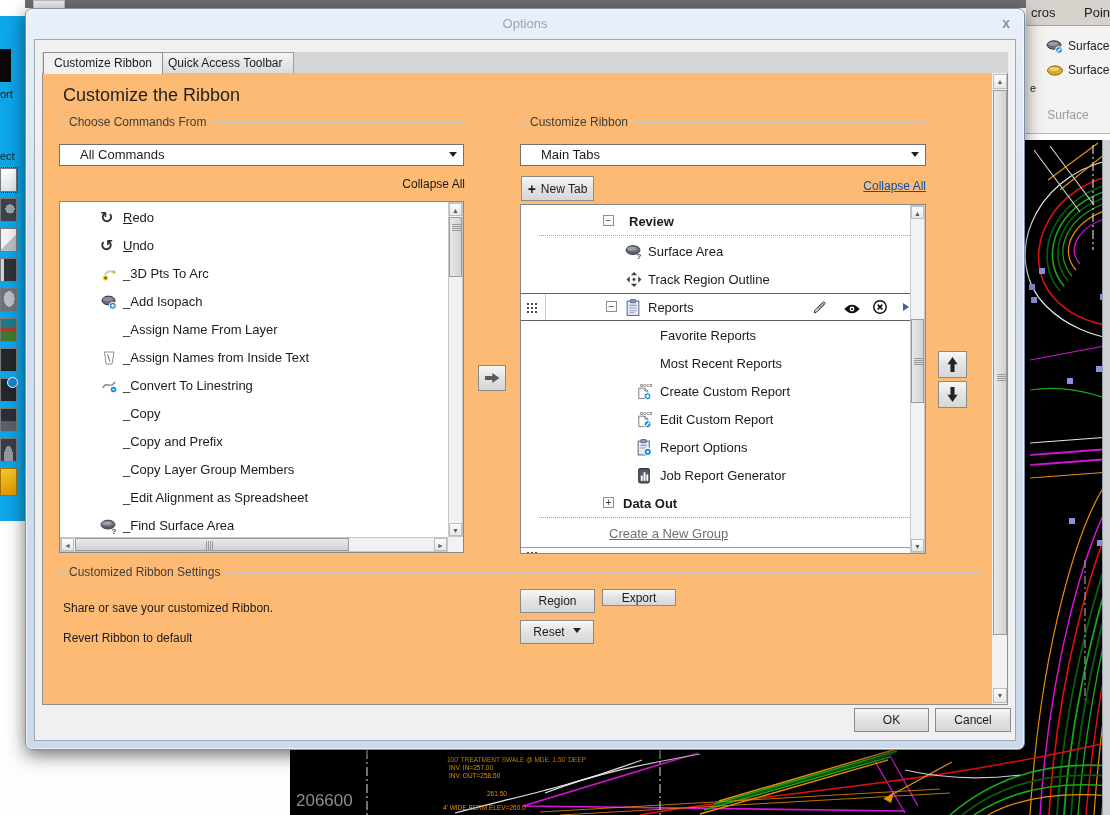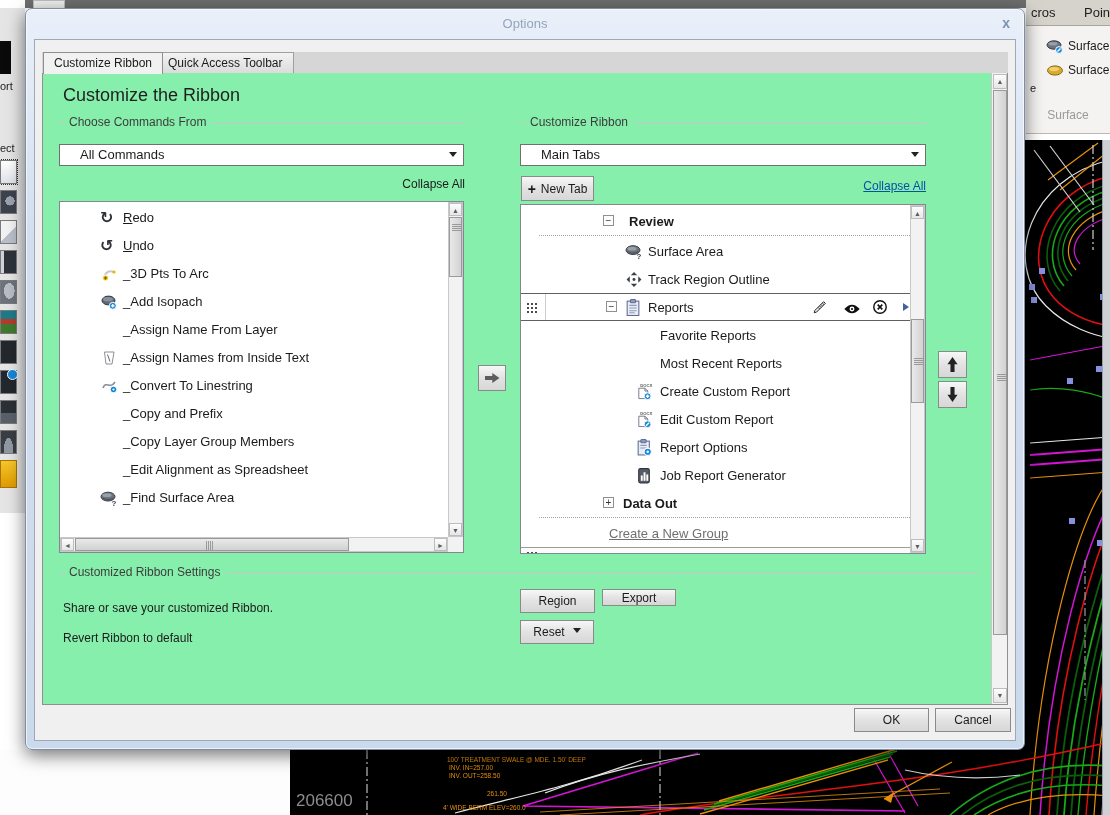--- a/index.html
+++ b/index.html
@@ -3,21 +3,21 @@
 <meta charset="utf-8">
 <style>
   html,body{margin:0;padding:0}
   body{width:1110px;height:815px;overflow:hidden;position:relative;background:#fff;
        font-family:"Liberation Sans","DejaVu Sans",sans-serif;font-size:13px;color:#1b1b1b;
        -webkit-font-smoothing:antialiased}
   .abs{position:absolute}
   
   #top-strip{left:25px;top:0;width:1005px;height:8px;background:#6e6e6e}
   #top-box{left:33px;top:0;width:30px;height:12px;background:#efefef;border:1px solid #bdbdbd;z-index:3}
-  #left-strip{left:0;top:8px;width:25px;height:505px;background:#e5e5e5}
+  #left-strip{left:0;top:16px;width:25px;height:505px;background:#0ea5e9}
   #left-black{left:0;top:33px;width:11px;height:33px;background:#0a0a0a}
   .edge-lbl{position:absolute;font-size:11px;color:#222}
   .tbi{position:absolute;left:0;width:17px;height:24px;border:1px solid #7a7a7a;box-sizing:border-box}
   .tbi-document{background:linear-gradient(#fff,#dfe3e8);outline:1px dotted #333}
   .tbi-boundary{background:radial-gradient(circle at 60% 45%,#9aa2ad 0 30%,#3d434c 31%)}
   .tbi-curve{background:linear-gradient(135deg,#f2f2f2 55%,#b9bfc8 56%)}
   .tbi-template{background:#2e333b;box-shadow:inset 3px 0 0 #cfd3d9}
   .tbi-surface-blob{background:radial-gradient(ellipse at 55% 45%,#b9bdc4 0 45%,#6d737d 46%)}
   .tbi-terrain{background:linear-gradient(#1d7a8a 0 35%,#b43a2e 36% 60%,#3f7a2e 61%)}
   .tbi-layers{background:#23272e}
@@ -42,21 +42,21 @@
           border:1px solid #7f8ea3;border-radius:7px;box-shadow:0 5px 18px rgba(0,0,0,.55), inset 0 0 0 1px rgba(255,255,255,.65);
           z-index:10;box-sizing:border-box}
   #dlg-title{left:0;top:0;width:100%;height:30px;text-align:center;line-height:30px;color:#96a4ba;font-size:13px}
   #dlg-close{right:14px;top:7px;color:#7d93b0;font-size:14px;font-weight:bold;line-height:14px;cursor:default}
   #inner{left:8px;top:30px;width:982px;height:702px;background:#f0f0f0;border:1px solid #9fa8b4;box-sizing:border-box}
   
   #tabstrip{left:7px;top:12px;width:966px;height:22px;background:#d6d6d6;border-bottom:1px solid #8f8f8f;box-sizing:border-box}
   .tab{position:absolute;top:0;height:22px;line-height:21px;padding:0 10px;font-size:12px;box-sizing:border-box}
   .tab.active{background:#f1f1f1;border:1px solid #8f8f8f;border-bottom:none;z-index:2}
   .tab.inactive{background:linear-gradient(#f3f3f3,#dadada);border:1px solid #9f9f9f;border-bottom:none}
-  #page{left:7px;top:33px;width:966px;height:632px;background:#86efac;border:1px solid #8f8f8f;border-top:none;box-sizing:border-box}
+  #page{left:7px;top:33px;width:966px;height:632px;background:#fdba74;border:1px solid #8f8f8f;border-top:none;box-sizing:border-box}
   
   .grouplbl{position:absolute;font-size:12px;color:#3d3d3d;display:flex;align-items:center;white-space:nowrap}
   .grouplbl::before{content:"";width:6px;border-top:1px solid #c6c6c6;margin-right:4px}
   .grouplbl::after{content:"";flex:1;border-top:1px solid #c6c6c6;margin-left:6px}
   .dd{position:absolute;height:22px;background:#fff;border:1px solid #707070;box-sizing:border-box;
       font-size:13px;line-height:20px;padding-left:20px}
   .dd .dar{position:absolute;right:6px;top:7px;width:0;height:0;border:4px solid transparent;border-top:5px solid #222}
   .btn{position:absolute;background:linear-gradient(#f7f7f7,#e3e3e3 48%,#d7d7d7);border:1px solid #8a8a8a;
        box-sizing:border-box;font-size:12px;color:#1b1b1b;display:flex;align-items:center;justify-content:center;cursor:default}
   .link{position:absolute;font-size:12px;color:#0553a1;text-decoration:underline;cursor:default}
@@ -310,20 +310,24 @@
                 <svg viewBox="0 0 16 16">
                   <path d="M2 10 C5 2 9 12 14 4" fill="none" stroke="#888e98" stroke-width="1.6"></path>
                   <circle cx="12.5" cy="11.5" r="3.3" fill="#1587d8" stroke="#fff"></circle>
                   <circle cx="12.5" cy="11.5" r="1.1" fill="#fff"></circle>
                 </svg>
               </span>
               <span class="clbl">_Convert To Linestring</span>
             </div>
             <div class="crow">
               <span class="cic"></span>
+              <span class="clbl">_Copy</span>
+            </div>
+            <div class="crow">
+              <span class="cic"></span>
               <span class="clbl">_Copy and Prefix</span>
             </div>
             <div class="crow">
               <span class="cic"></span>
               <span class="clbl">_Copy Layer Group Members</span>
             </div>
             <div class="crow">
               <span class="cic"></span>
               <span class="clbl">_Edit Alignment as Spreadsheet</span>
             </div>

